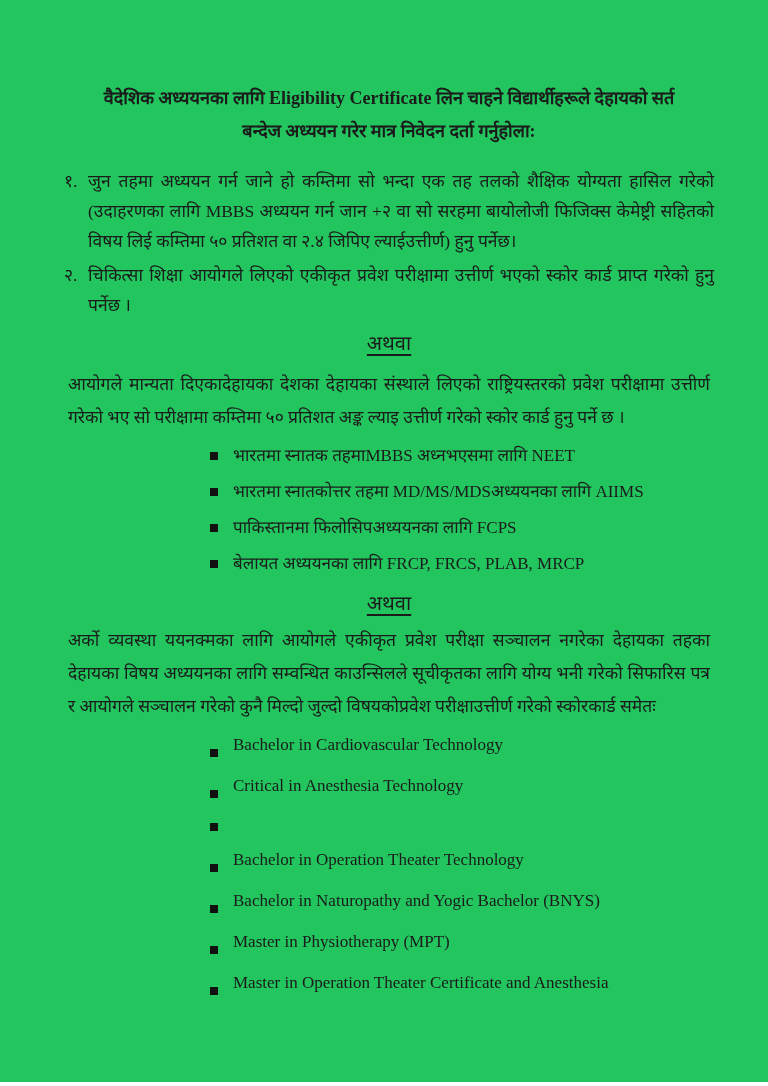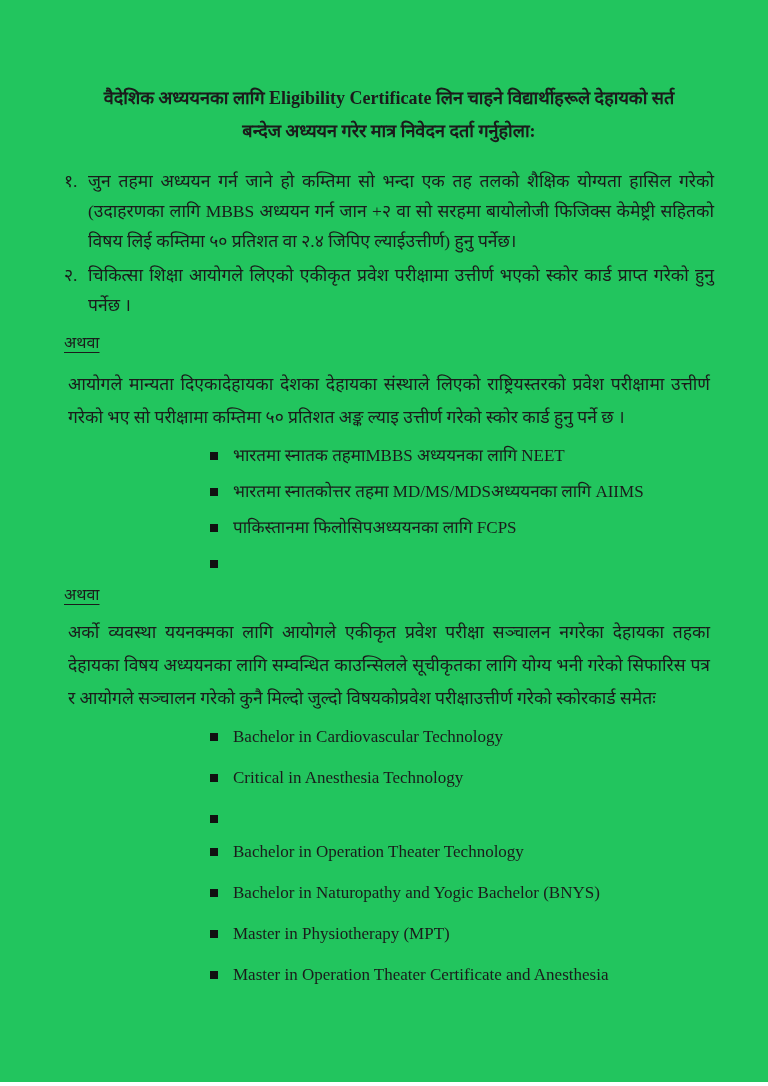--- a/index.html
+++ b/index.html
@@ -38,21 +38,22 @@
     margin-bottom: 4px;
   }
   .item-number {
     flex: 0 0 24px;
   }
   .item-text {
     flex: 1;
     text-align: justify;
   }
   .or-heading {
-    font-size: 16px;
+    text-align: center;
+    font-size: 20px;
     line-height: 30px;
     margin: 8px 0 10px 0;
   }
   .or-heading .underlined {
     text-decoration: underline;
     text-underline-offset: 4px;
   }
   .para {
     font-size: 17.5px;
     line-height: 33px;
@@ -71,20 +72,21 @@
   }
   .bullet-square {
     flex: 0 0 8px;
     width: 8px;
     height: 8px;
     background: #111111;
     margin: 8px 15px 0 0;
   }
   .bullet-list.programs .bullet-item {
     margin-bottom: 17px;
+    align-items: flex-end;
   }
   .or-heading.second {
     margin: 2px 0 6px 0;
   }
 </style>
 </head>
 <body>
 
 <div class="page">
   <div class="content">
@@ -107,32 +109,33 @@
 
     <div class="or-heading">
       <span class="underlined">अथवा</span>
     </div>
 
     <p class="para">आयोगले मान्यता दिएकादेहायका देशका देहायका संस्थाले लिएको राष्ट्रियस्तरको प्रवेश परीक्षामा उत्तीर्ण गरेको भए सो परीक्षामा कम्तिमा ५० प्रतिशत अङ्क ल्याइ उत्तीर्ण गरेको स्कोर कार्ड हुनु पर्ने छ ।</p>
 
     <div class="bullet-list exams">
       <div class="bullet-item">
         <span class="bullet-square"></span>
-        <span>भारतमा स्नातक तहमाMBBS अध्ययनका लागि NEET</span>
+        <span>भारतमा स्नातक तहमाMBBS अध्नभएसमा लागि NEET</span>
       </div>
       <div class="bullet-item">
         <span class="bullet-square"></span>
         <span>भारतमा स्नातकोत्तर तहमा MD/MS/MDSअध्ययनका लागि AIIMS</span>
       </div>
       <div class="bullet-item">
         <span class="bullet-square"></span>
         <span>पाकिस्तानमा फिलोसिपअध्ययनका लागि FCPS</span>
       </div>
       <div class="bullet-item">
         <span class="bullet-square"></span>
+        <span>बेलायत अध्ययनका लागि FRCP, FRCS, PLAB, MRCP</span>
       </div>
     </div>
 
     <div class="or-heading second">
       <span class="underlined">अथवा</span>
     </div>
 
     <p class="para">अर्को व्यवस्था ययनक्मका लागि आयोगले एकीकृत प्रवेश परीक्षा सञ्चालन नगरेका देहायका तहका देहायका विषय अध्ययनका लागि सम्वन्धित काउन्सिलले सूचीकृतका लागि योग्य भनी गरेको सिफारिस पत्र र आयोगले सञ्चालन गरेको कुनै मिल्दो जुल्दो विषयकोप्रवेश परीक्षाउत्तीर्ण गरेको स्कोरकार्ड  समेतः</p>
 
     <div class="bullet-list programs">

